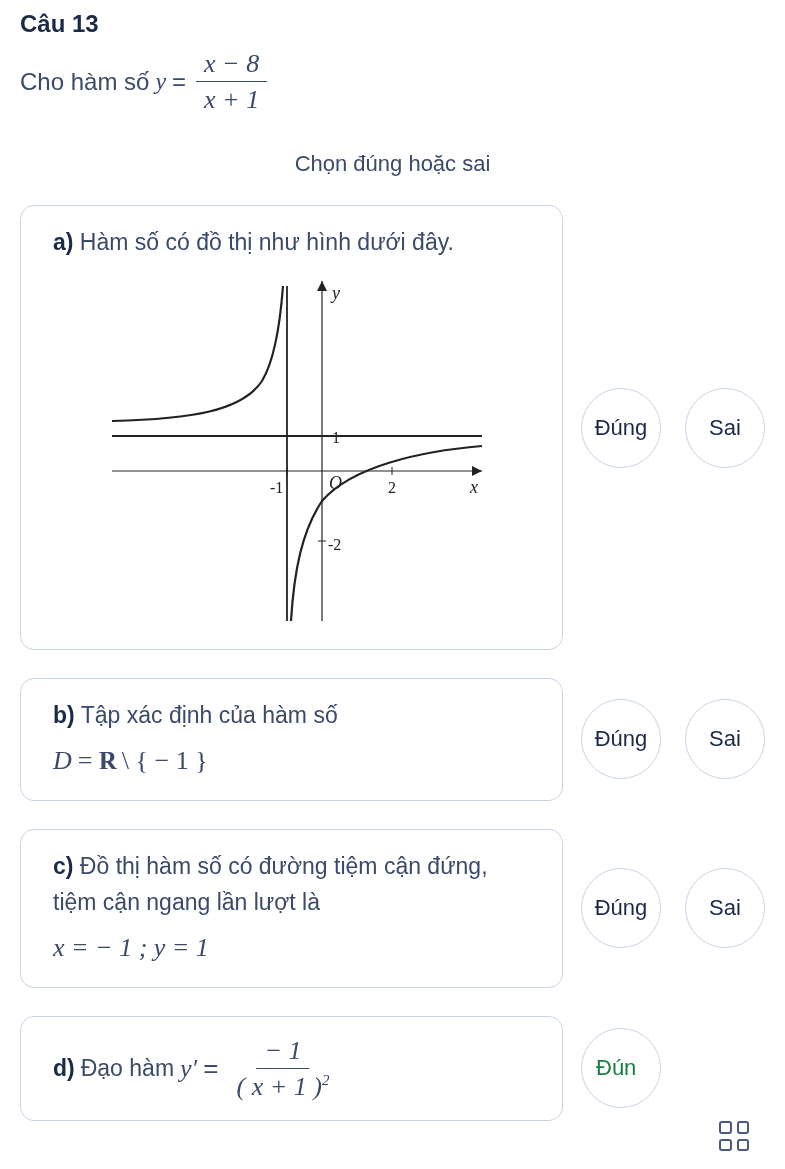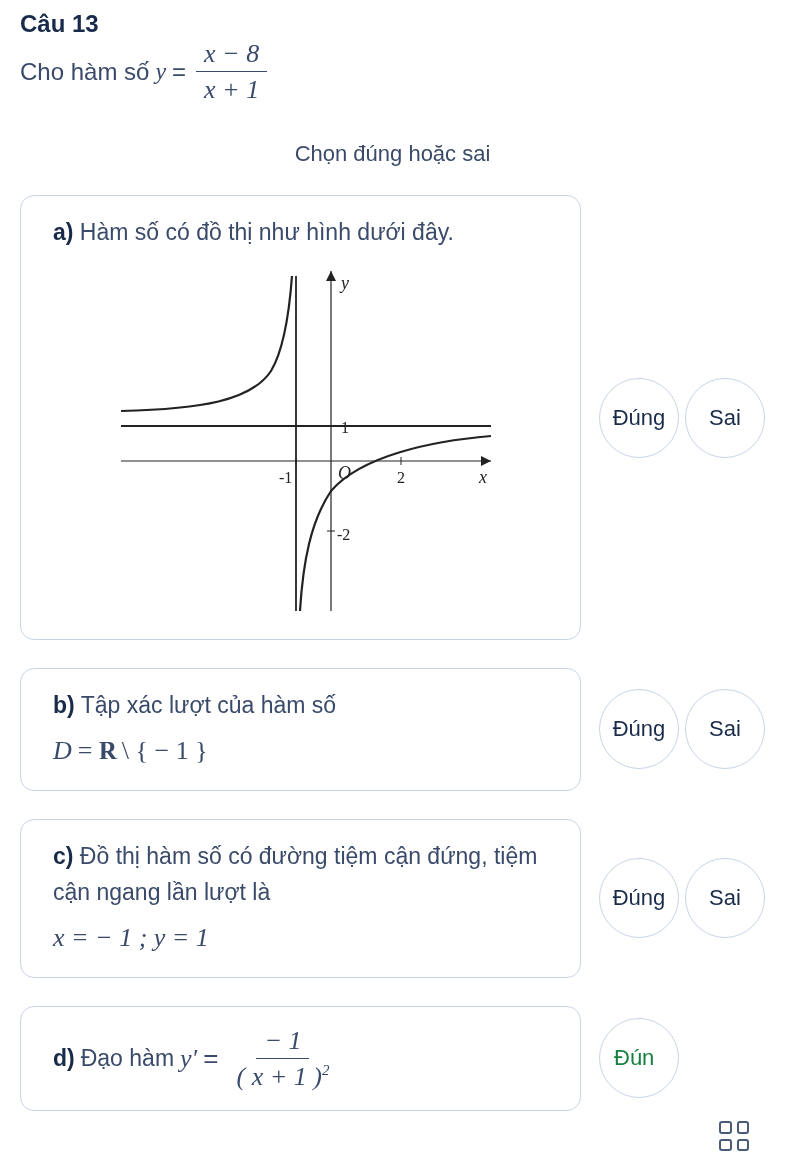--- a/index.html
+++ b/index.html
@@ -6,20 +6,21 @@
   body {
     font-family: Arial, sans-serif;
     background: #ffffff;
     width: 785px;
     padding: 10px 20px 20px 20px;
     color: #1a2b4a;
   }
   .question-title {
     font-weight: bold;
     font-size: 24px;
+    margin-bottom: 10px;
     color: #1a2b4a;
   }
   .question-body {
     font-size: 24px;
     color: #3a4a6a;
     display: flex;
     align-items: center;
     gap: 6px;
     margin-bottom: 36px;
   }
@@ -55,21 +56,21 @@
     border: 1.5px solid #c8d4e6;
     border-radius: 14px;
     padding: 18px 32px;
     font-size: 23px;
     color: #3a4a6a;
     line-height: 1.6;
   }
   .card .label-prefix { font-weight: bold; color: #1a2b4a; }
   .answer-buttons {
     display: flex;
-    gap: 6px;
+    gap: 24px;
   }
   .ans-btn {
     width: 80px;
     height: 80px;
     border-radius: 50%;
     border: 1.5px solid #c8d4e6;
     background: #fff;
     color: #1a2b4a;
     font-size: 22px;
     font-weight: 500;
@@ -199,21 +200,21 @@
   </div>
   <div class="answer-buttons">
     <button class="ans-btn">Đúng</button>
     <button class="ans-btn">Sai</button>
   </div>
 </div>
 
 <div class="item-row">
   <div class="card">
     <div>
-      <span class="label-prefix">b)</span><span> Tập xác lượt của hàm số</span>
+      <span class="label-prefix">b)</span><span> Tập xác định của hàm số</span>
     </div>
     <div class="formula-line">
       <span class="math-i">D</span>
       <span>=</span>
       <span class="dbl-R">R</span>
       <span> \ { − 1 }</span>
     </div>
   </div>
   <div class="answer-buttons">
     <button class="ans-btn">Đúng</button>

